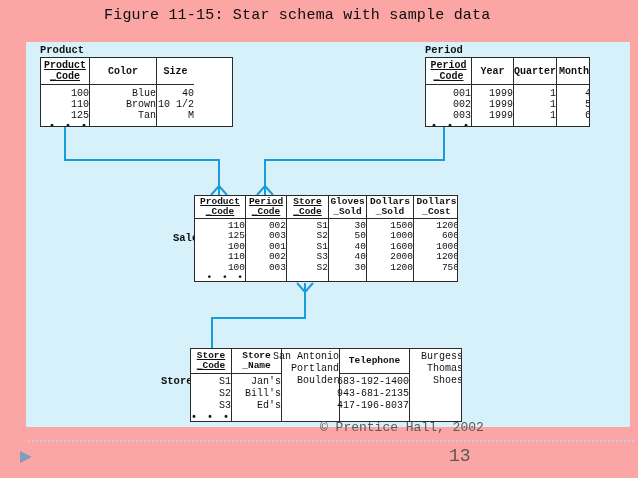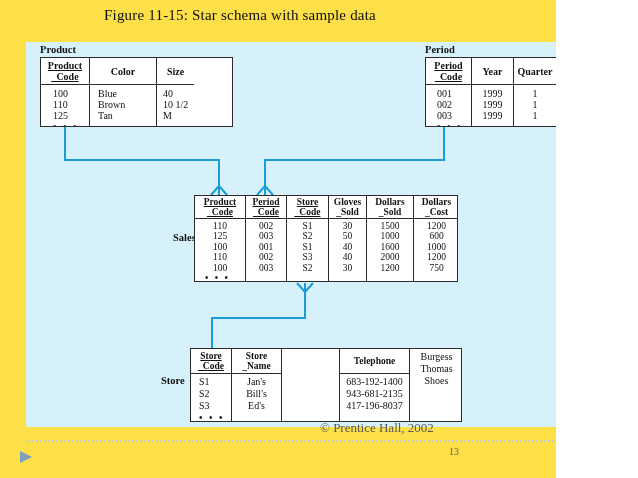--- a/index.html
+++ b/index.html
@@ -1,19 +1,19 @@
 <!DOCTYPE html>
 <html><head>
 <meta charset="utf-8">
 <style>
   * { margin:0; padding:0; box-sizing:border-box; }
   html,body { background:#fff; }
   .canvas {
-    position:relative; width:556px; height:478px; background:#fde047;
-    font-family:Liberation Serif, serif; color:#111; overflow:hidden;
+    position:relative; width:638px; height:478px; background:#fca5a5;
+    font-family:Liberation Mono, monospace; color:#111; overflow:hidden;
   }
   .title {
     position:absolute; left:104px; top:7px; font-size:15px; color:#0d0d0d;
     letter-spacing:0.2px;
   }
   .diagram {
     position:absolute; left:26px; top:42px; width:604px; height:385px;
     background:#d7f1fa;
   }
   .overlay { position:absolute; left:0; top:0; width:638px; height:478px; pointer-events:none; }
@@ -25,21 +25,21 @@
     border:1px solid #2a2a2a; overflow:hidden;
   }
   .col { border-left:1px solid #2a2a2a; display:flex; flex-direction:column; min-width:0; }
   .col:first-child { border-left:none; }
   .hdr {
     border-bottom:1px solid #2a2a2a; display:flex; flex-direction:column;
     align-items:center; justify-content:center; font-weight:bold; text-align:center;
   }
   .hdr span { display:block; }
   .u { text-decoration:underline; text-underline-offset:1px; }
-  .bod { display:flex; flex-direction:column; flex:1; }
+  .bod { display:flex; flex-direction:column; flex:1;align-items:flex-end; }
   .cell { display:block; text-align:center; white-space:nowrap; }
   .ell { font-weight:bold; letter-spacing:2px; }
 
   
   .tbl-product .hdr { height:27px; font-size:10px; line-height:11px; }
   .tbl-product .bod { padding-top:3px; }
   .tbl-product .cell { font-size:10px; line-height:11px; text-align:left; }
   .tbl-product .col:nth-child(1) .cell { padding-left:12px; }
   .tbl-product .col:nth-child(2) .cell { padding-left:8px; }
   .tbl-product .col:nth-child(3) .cell { padding-left:6px; }
@@ -67,21 +67,21 @@
   .dotline {
     position:absolute; left:28px; top:440px; width:606px; height:0;
     border-top:2px dotted #c7cdd6;
   }
   .tri {
     position:absolute; left:20px; top:451px; width:0; height:0;
     border-left:12px solid #7f9dbd; border-top:6px solid transparent;
     border-bottom:6px solid transparent;
   }
   .footer-copy { position:absolute; left:320px; top:420px; font-size:13px; color:#595959; }
-  .footer-page { position:absolute; left:449px; top:446px; font-size:10px; color:#595959;text-align:center; }
+  .footer-page { position:absolute; left:449px; top:446px; font-size:18px; color:#595959;text-align:center; }
 </style>
 </head>
 <body>
 
 <div class="canvas">
 
   <div class="title">Figure 11-15: Star schema with sample data</div>
 
   <div class="diagram"></div>
 
@@ -280,20 +280,25 @@
         <span>Store</span>
         <span>_Name</span>
       </div>
       <div class="bod">
         <span class="cell">Jan's</span>
         <span class="cell">Bill's</span>
         <span class="cell">Ed's</span>
       </div>
     </div>
     <div class="col">
+      <div class="bod">
+        <span class="cell">San Antonio</span>
+        <span class="cell">Portland</span>
+        <span class="cell">Boulder</span>
+      </div>
     </div>
     <div class="col">
       <div class="hdr">
         <span>Telephone</span>
       </div>
       <div class="bod">
         <span class="cell">683-192-1400</span>
         <span class="cell">943-681-2135</span>
         <span class="cell">417-196-8037</span>
       </div>

